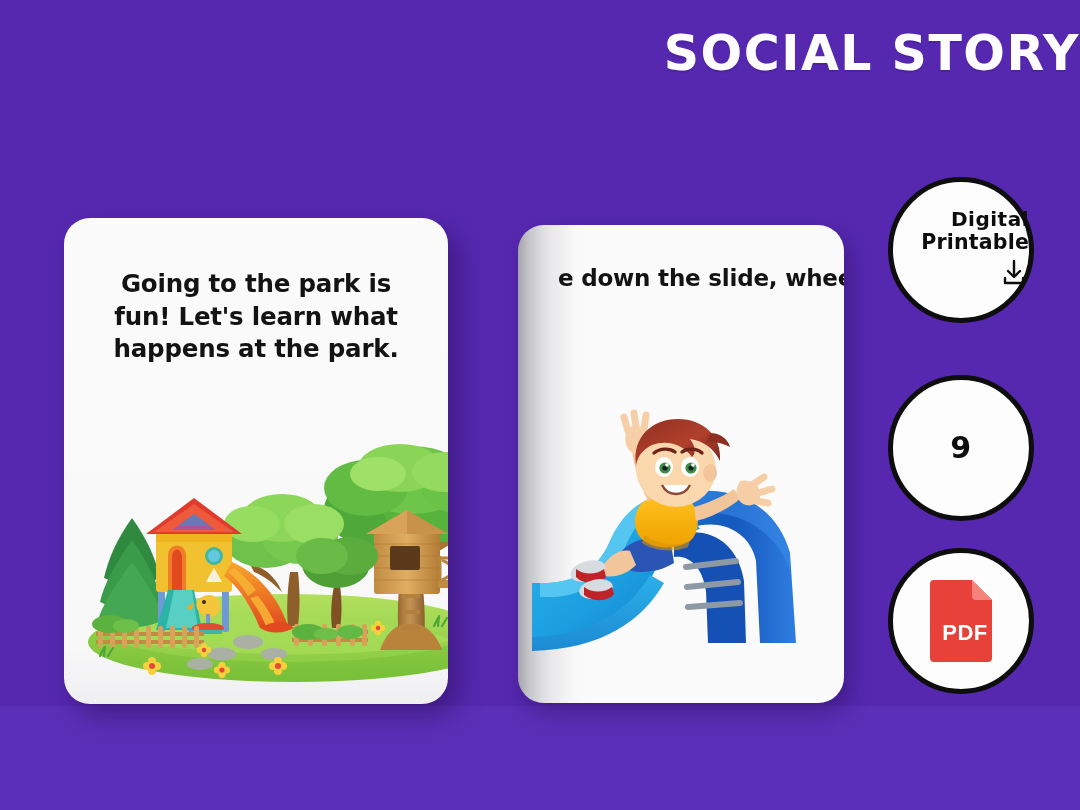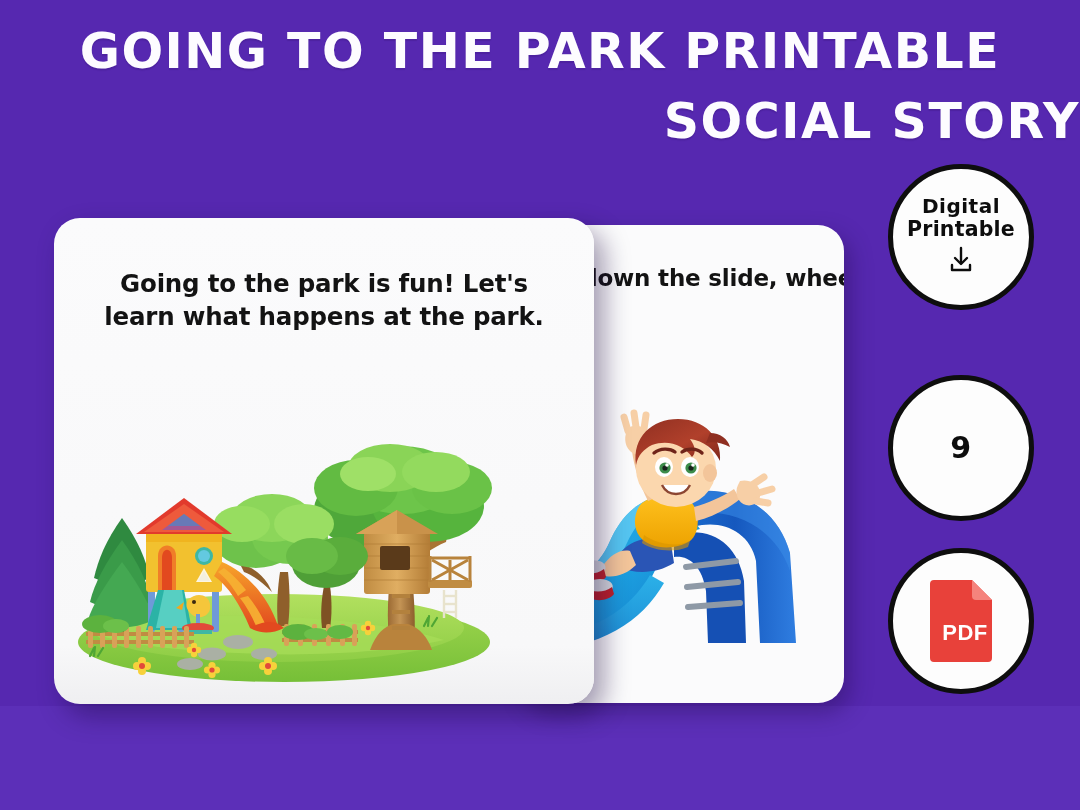--- a/index.html
+++ b/index.html
@@ -62,22 +62,22 @@
       linear-gradient(90deg,#c9c9cd 0%, #e4e4e7 10px, #f6f6f7 34px, #fbfbfc 70px, #fbfbfc 100%);
   }
   
   #card-right .fold-shade {
     position: absolute; left: 0; top: 0; bottom: 0; width: 58px;
     background: linear-gradient(90deg, rgba(90,90,100,.34) 0%, rgba(130,130,140,.16) 40%, rgba(255,255,255,0) 100%);
   }
 
   
   #card-left {
-    left: 54px; top: 218px;
-    width: 540px; height: 486px;
+    left: 64px; top: 218px;
+    width: 384px; height: 486px;
     box-shadow: 10px 12px 26px rgba(25,5,60,.40);
     background: linear-gradient(180deg,#fbfbfc 0%, #f8f8f9 88%, #efeff1 100%);
   }
 
   
   .page-text {
     position: absolute;
     font-family: "DejaVu Sans", sans-serif;
     font-weight: bold;
     color: #131313;
@@ -109,21 +109,21 @@
   .badge {
     position: absolute;
     left: 8px;
     width: 146px; height: 146px;
     border-radius: 50%;
     background: #fdfdfd;
     border: 5px solid #0e0e0e;
     display: flex; flex-direction: column;
     align-items: center; justify-content: center;
   }
-  #badge-download { top: 164px; }
+  #badge-download { top: 177px; align-items: flex-end; }
   #badge-pages    { top: 375px; }
   #badge-pdf      { top: 548px; }
 
   .badge-line {
     font-family: "DejaVu Sans", sans-serif;
     font-weight: bold;
     color: #0d0d0d;
     letter-spacing: 0.5px;
     line-height: 1.15;
     text-align: center;
@@ -145,21 +145,20 @@
   }
 </style>
 </head>
 <body>
 
 <div id="backdrop">
   <div id="floor-band"></div>
 </div>
 
 <h1 id="title">
-  <span class="line line1">Going to the Park Printable</span>
   <span class="line line2">Social Story</span>
 </h1>
 
 <div id="book">
 
   <div class="card" id="card-right">
     <div class="fold-shade"></div>
 
     <div class="page-text" id="right-text">e down the slide, whee!</div>
 

